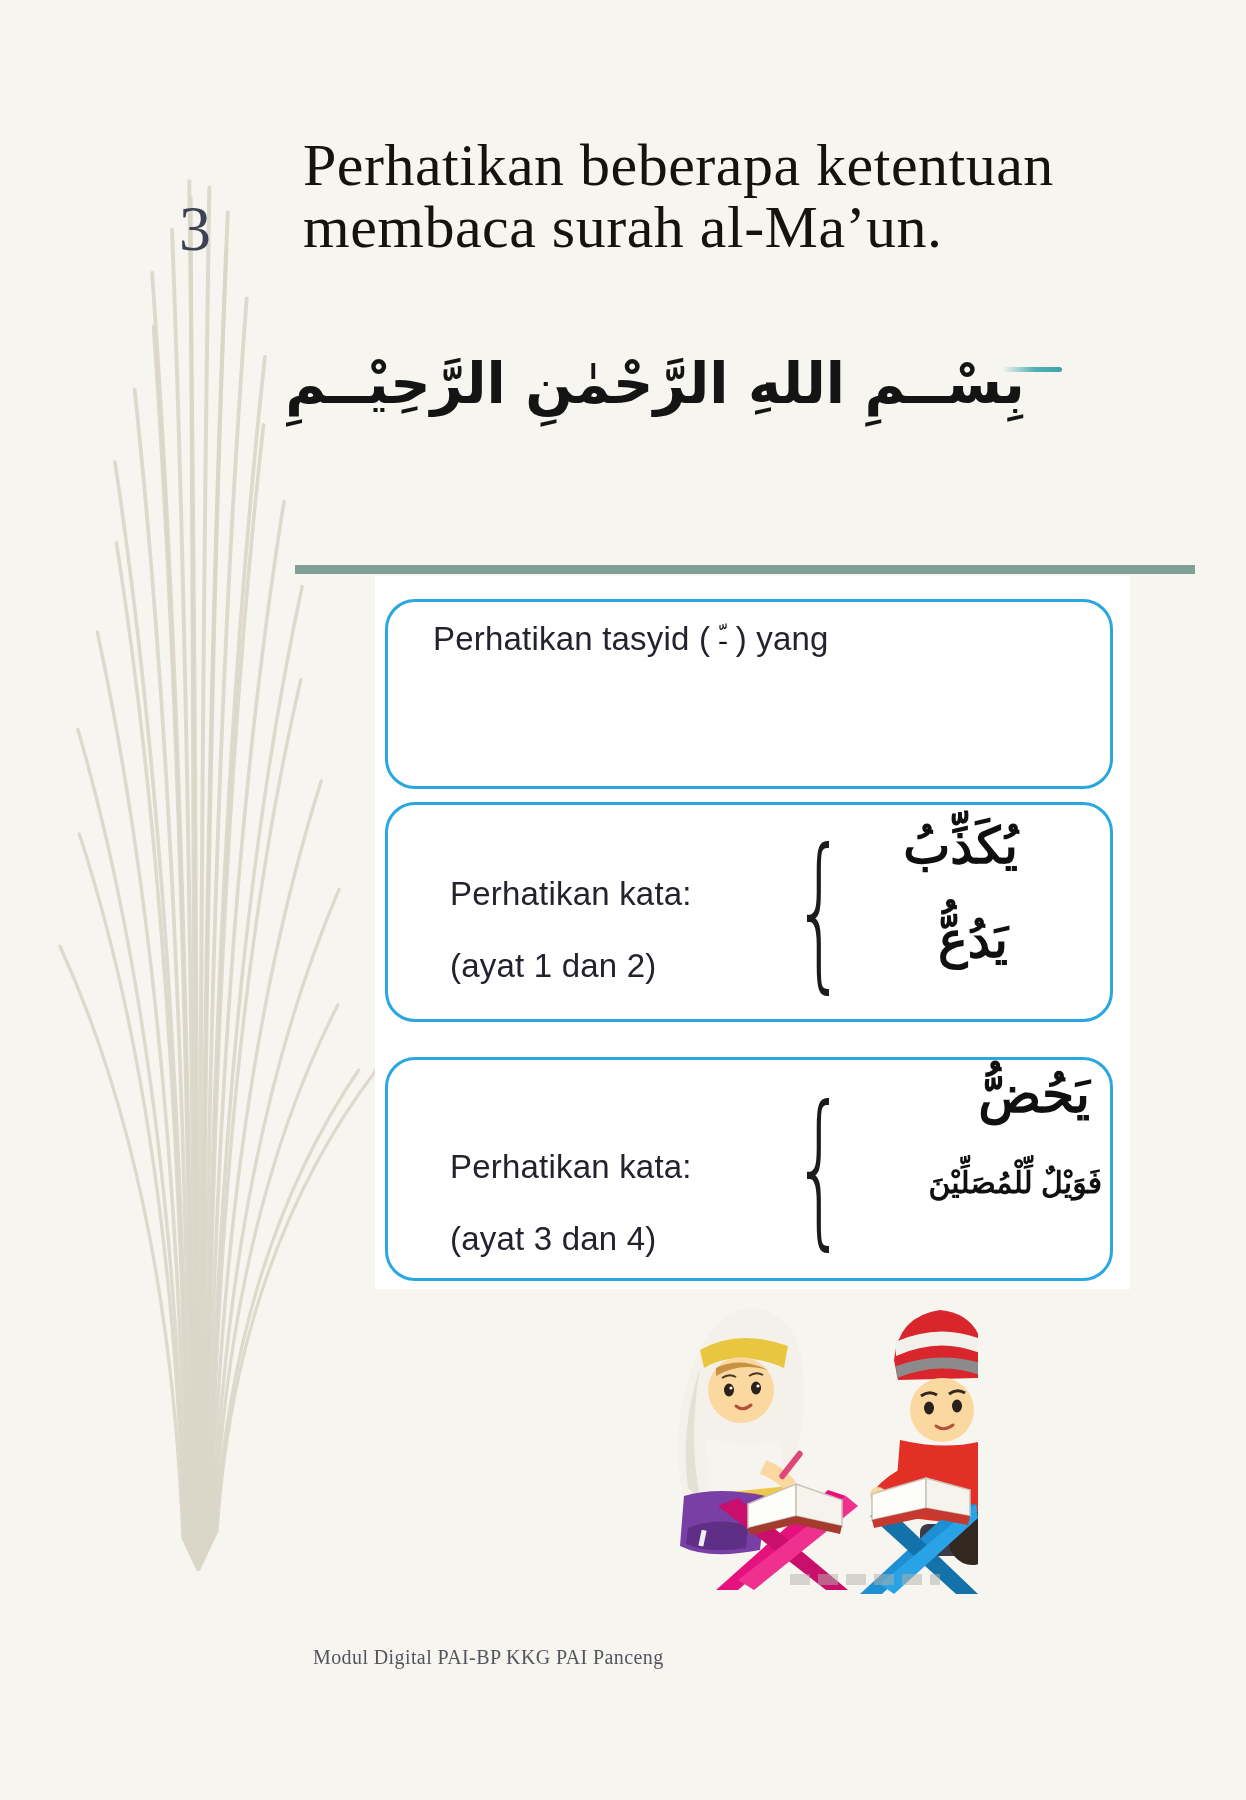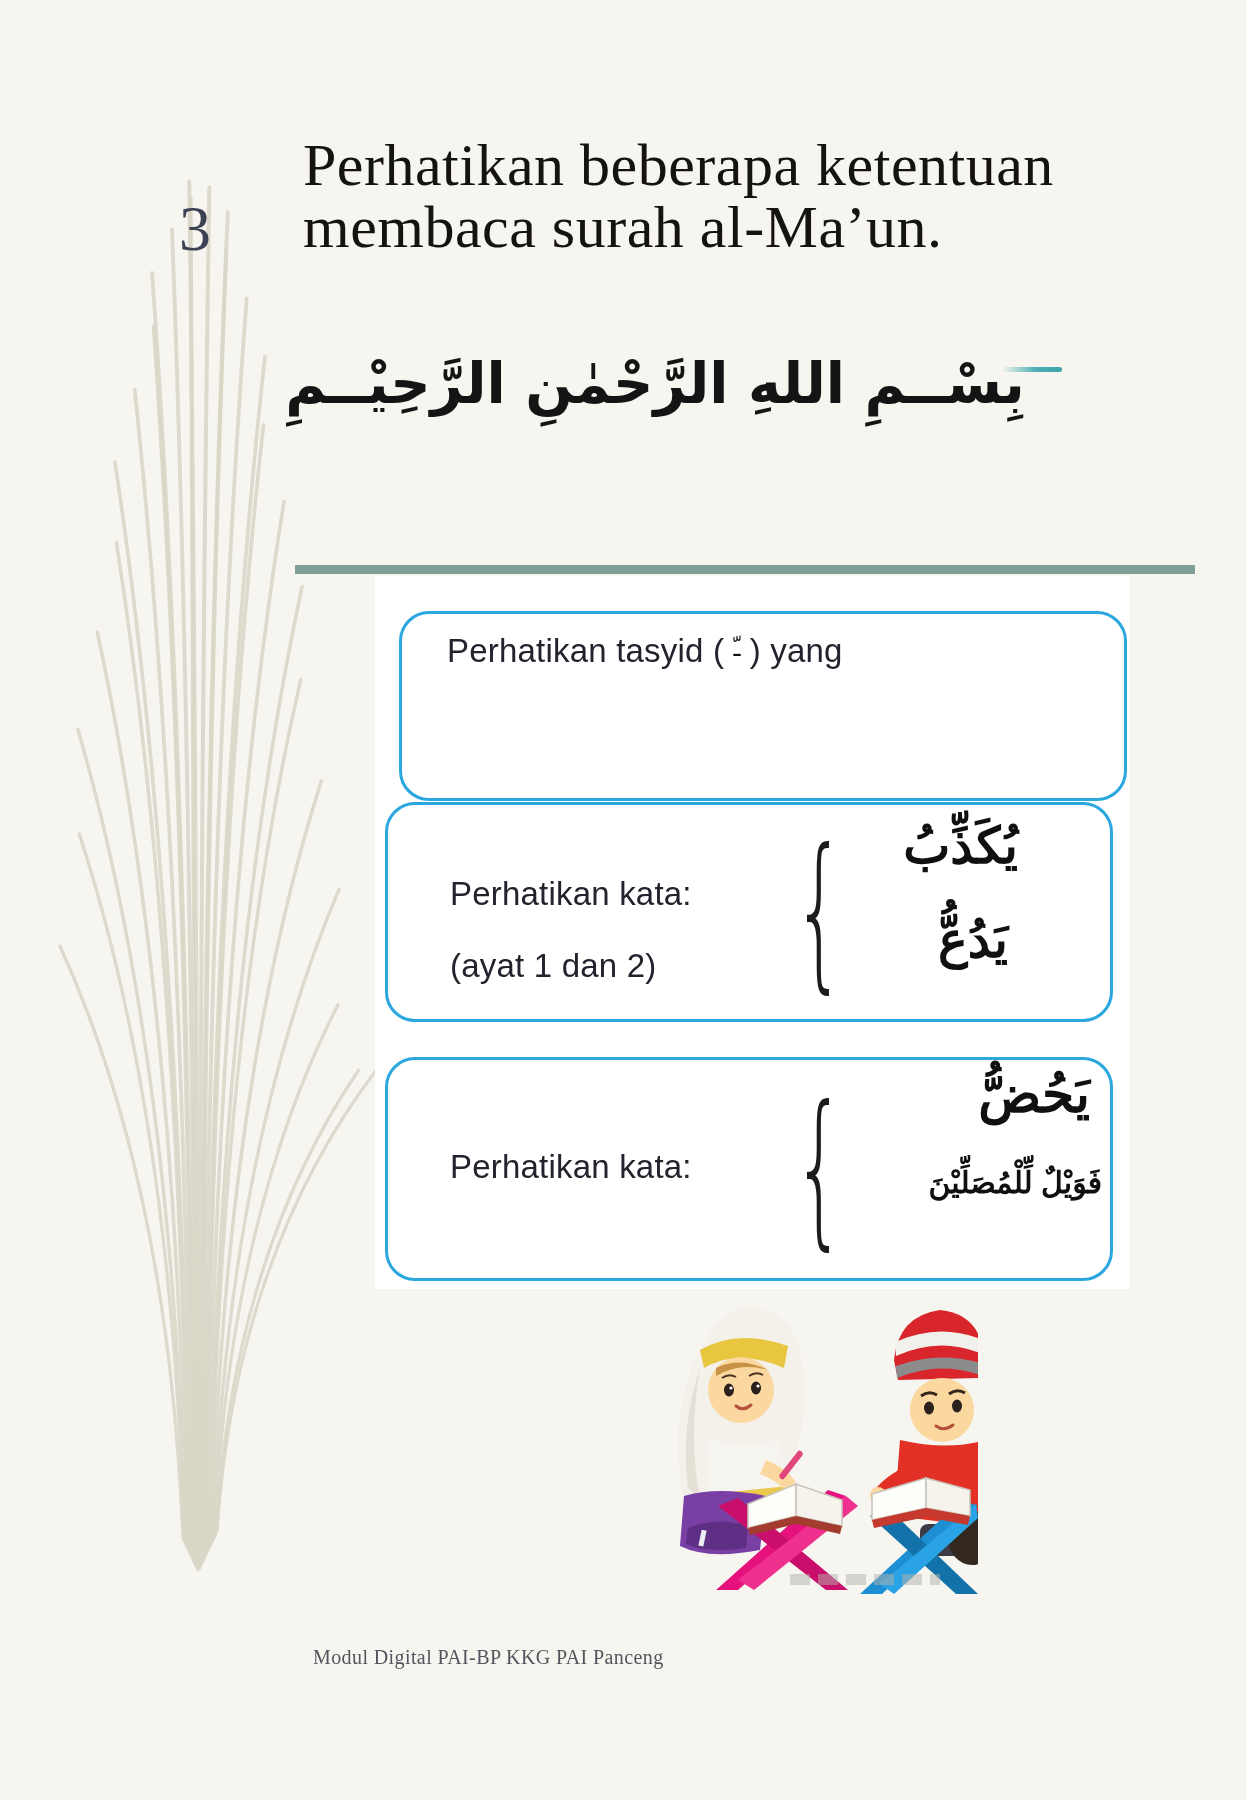--- a/index.html
+++ b/index.html
@@ -25,21 +25,21 @@
        font-family:"DejaVu Sans",sans-serif;font-weight:700;font-size:56px;color:#141414;}
 
   .accent-dash{position:absolute;left:1002px;top:367px;width:60px;height:5px;border-radius:3px;
        background:linear-gradient(90deg, rgba(79,176,182,0) 0%, #4fb0b6 55%, #3da3ab 100%);}
 
   .divider{position:absolute;left:295px;top:565px;width:900px;height:9px;background:#7fa096;}
 
   .white-panel{position:absolute;left:375px;top:576px;width:755px;height:713px;background:#ffffff;}
 
   .box{position:absolute;background:#ffffff;border:3.5px solid #2ba7e0;border-radius:30px;box-sizing:border-box;}
-  .box1{left:399px;top:599px;width:728px;height:190px;margin-top:12px;}
+  .box1{left:385px;top:599px;width:728px;height:190px;}
   .box2{left:385px;top:802px;width:728px;height:220px;}
   .box3{left:385px;top:1057px;width:728px;height:224px;}
 
   .box-label{font-size:33px;color:#24222c;letter-spacing:.2px;}
   .box1 .lines{position:absolute;left:45px;top:14px;right:20px;}
   .box1 .lines p{margin:0;line-height:46px;}
   .box1 .lines p+p{margin-top:16px;}
   .tasyid{font-family:"DejaVu Sans",sans-serif;font-size:24px;position:relative;top:-6px;color:#111;}
   .allah-word{font-family:"DejaVu Sans",sans-serif;font-weight:700;font-size:44px;color:#111;
        position:relative;top:3px;margin-right:6px;direction:rtl;display:inline-block;}
@@ -130,20 +130,21 @@
       <p>(ayat 1 dan 2)</p>
     </div>
     <div class="brace">{</div>
     <div class="arabic-word w1">يُكَذِّبُ</div>
     <div class="arabic-word w2">يَدُعُّ</div>
   </div>
 
   <div class="box box3">
     <div class="box-text box-label">
       <p>Perhatikan kata:</p>
+      <p>(ayat 3 dan 4)</p>
     </div>
     <div class="brace">{</div>
     <div class="arabic-word w1">يَحُضُّ</div>
     <div class="arabic-word w2">فَوَيْلٌ لِّلْمُصَلِّيْنَ</div>
   </div>
 
   <svg class="illustration" viewBox="0 0 390 300">
 
     <path d="M95 200 Q80 120 110 55 Q135 5 170 10 Q210 18 215 70 Q220 120 205 165 Q200 200 185 215 L120 218 Q100 212 95 200 Z" fill="#f3f1ea"></path>
     <path d="M100 190 Q92 130 112 70 Q100 140 112 200 Z" fill="#e3e0d5"></path>

